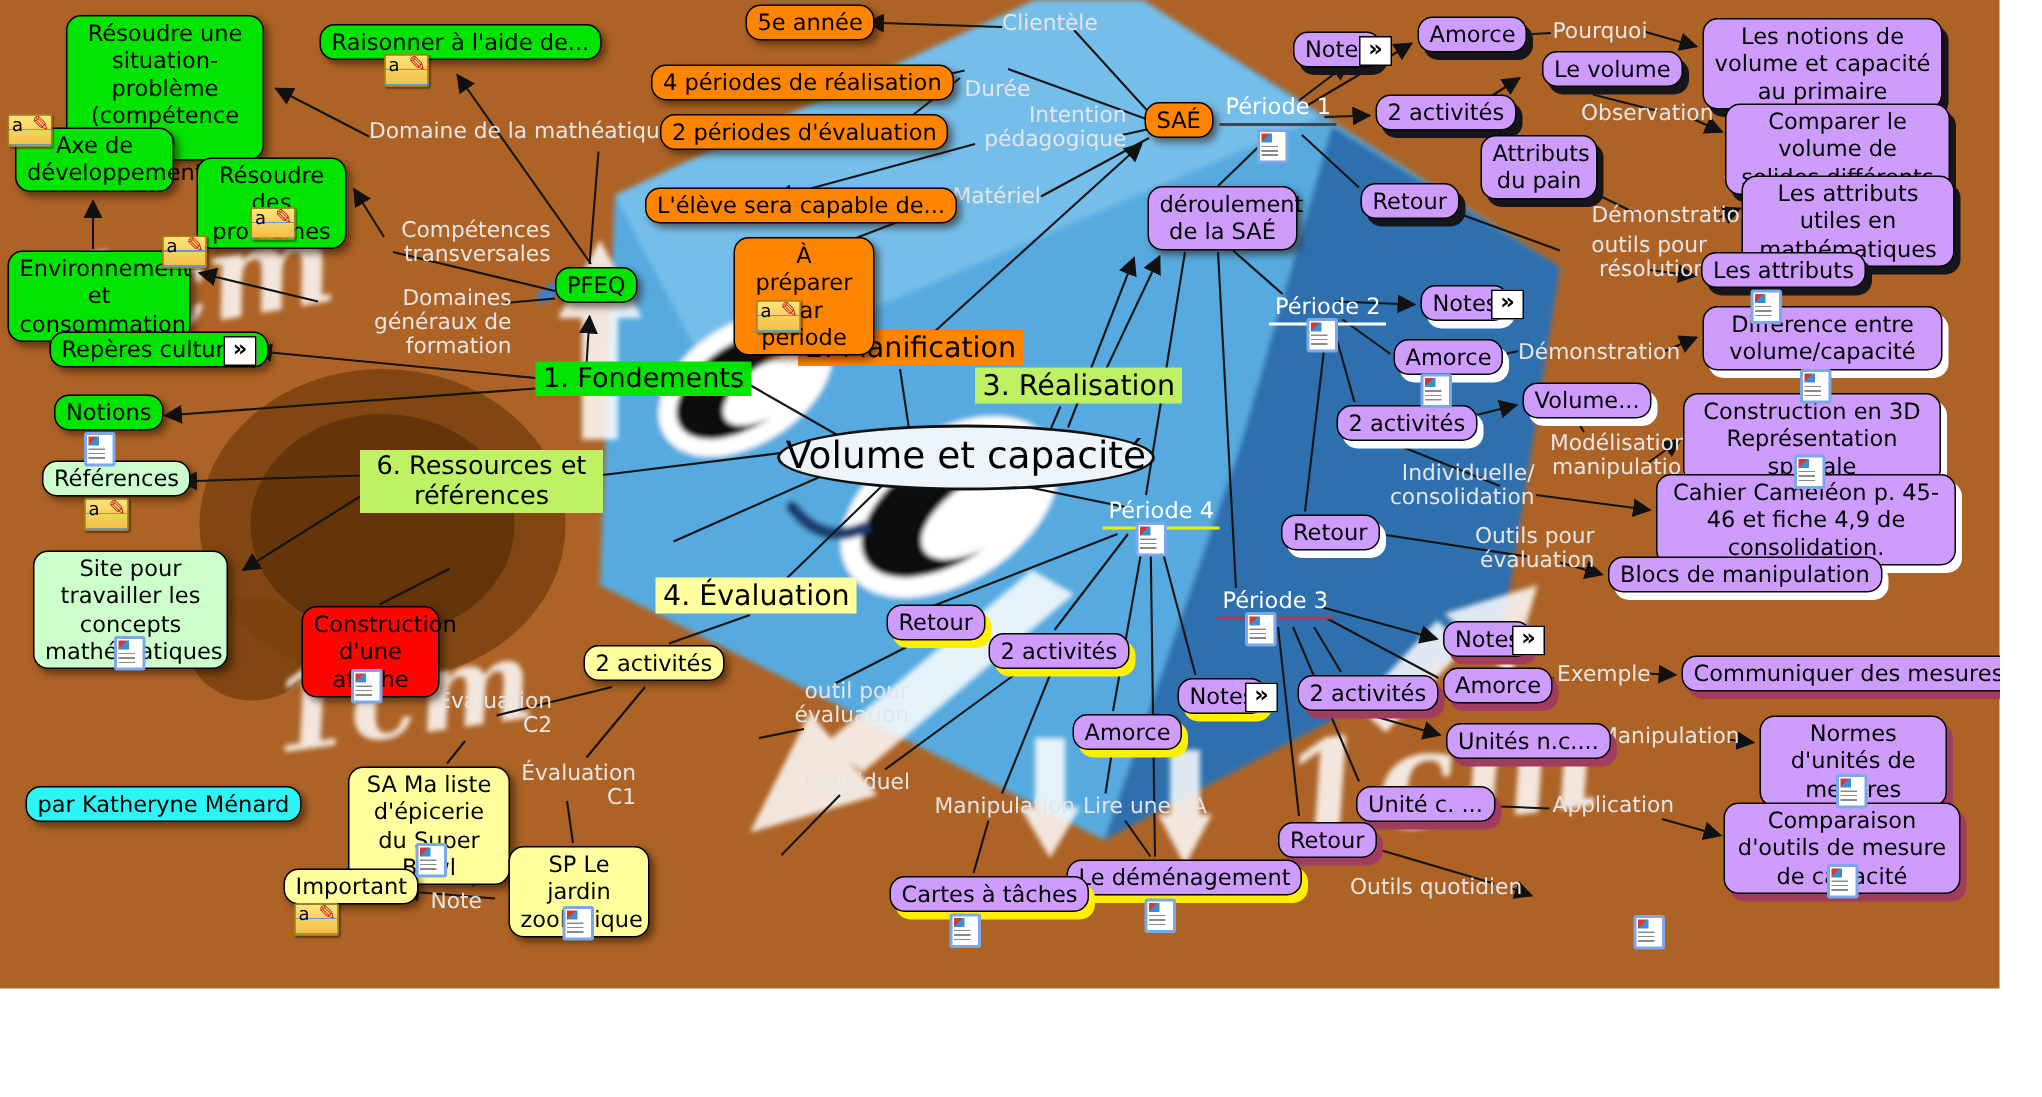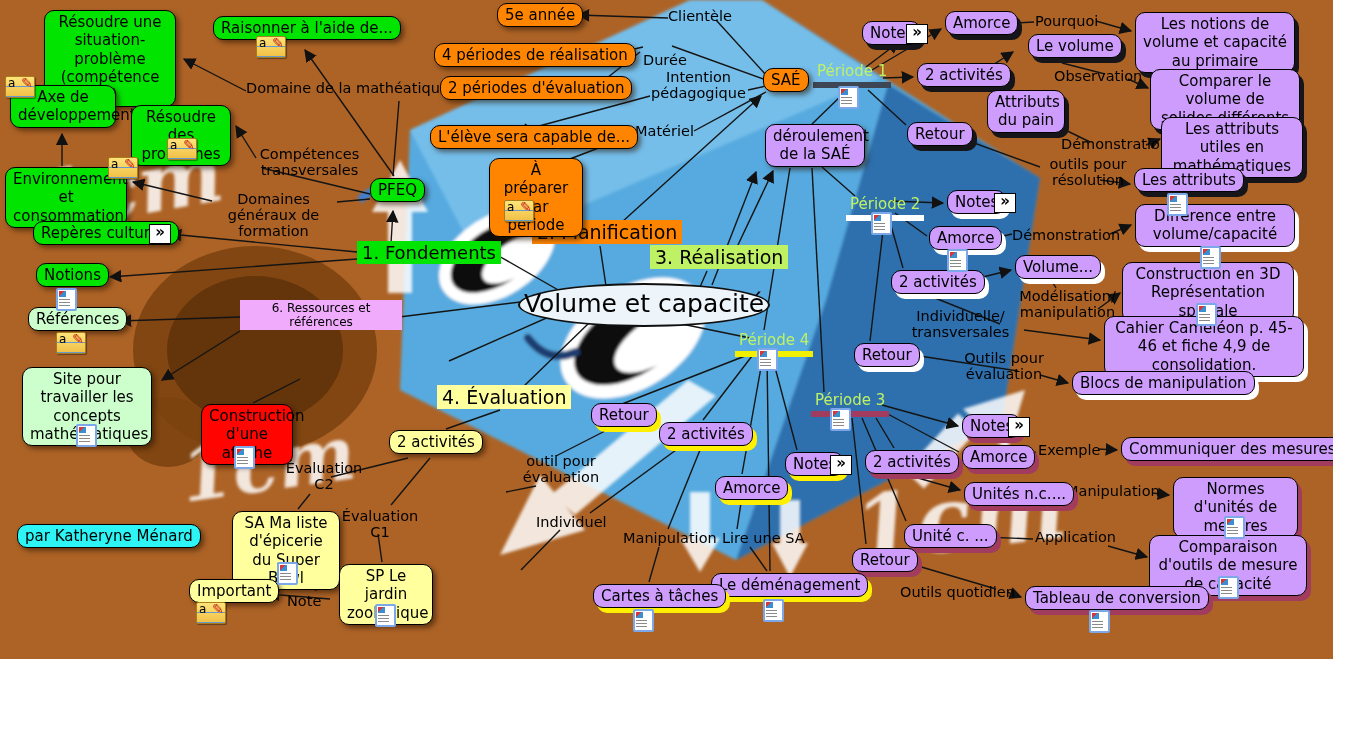--- a/index.html
+++ b/index.html
@@ -1,39 +1,39 @@
 <!DOCTYPE html>
 <html><head>
 <meta charset="utf-8">
 <style>
   html,body{margin:0;padding:0;}
   body{width:1361px;height:731px;background:#ffffff;font-family:"DejaVu Sans",sans-serif;position:relative;}
   .map{position:absolute;left:0;top:0;width:1333px;height:659px;background:#ad6326;overflow:hidden;}
   .art,.wires{position:absolute;left:0;top:0;}
   .art{z-index:0;}
   .wires{z-index:1;pointer-events:none;}
-  .lbl{position:absolute;z-index:2;font-size:14.5px;line-height:1.12;color:#000000;text-align:center;white-space:nowrap;}
+  .lbl{position:absolute;z-index:2;font-size:14.5px;line-height:1.12;color:#e5e5e5;text-align:right;white-space:nowrap;}
   .lbl.w{white-space:normal;}
   .n{position:absolute;z-index:3;border:1.5px solid #000;border-radius:10px;padding:2px 7px;font-size:15px;line-height:1.22;text-align:center;color:#000;white-space:nowrap;box-sizing:border-box;}
   .n.w{white-space:normal;}
   .green{background:#00e400;}
   .lgreen{background:#ccffcc;}
   .orange{background:#ff8500;}
   .purple{background:#cd9cfc;}
   .yellow{background:#ffff9e;}
   .red{background:#ff0400;}
   .cyan{background:#2ef5f5;}
   .shs{box-shadow:3px 3px 5px rgba(40,20,0,.55);}
   .shb{box-shadow:4px 5px 0 #15151a;}
   .shw{box-shadow:4px 5px 0 #ffffff;}
   .shm{box-shadow:4px 5px 0 #a23c5e;}
   .shy{box-shadow:4px 5px 0 #ffef00;}
   .hl{position:absolute;z-index:3;font-size:18px;line-height:1.18;padding:1px 5px;color:#000;text-align:center;white-space:nowrap;}
   .hl.w{white-space:normal;}
-  .period{position:absolute;z-index:3;font-size:15px;padding:0 4px 2px;border-bottom:6px solid #7f1d1d;color:#bef264;white-space:nowrap;}
+  .period{position:absolute;z-index:3;font-size:15px;padding:0 4px 2px;border-bottom:2px solid #7f1d1d;color:#ffffff;white-space:nowrap;}
   .pc1{border-bottom-color:#3c4654;}
   .pc2{border-bottom-color:#ffffff;}
   .pc3{border-bottom-color:#a23c5e;}
   .pc4{border-bottom-color:#f3ef00;}
   .ellipse{position:absolute;z-index:3;left:518px;top:283px;width:248px;height:40px;background:#eef5fa;border:2px solid #101010;border-radius:50%;font-size:25px;line-height:38px;text-align:center;color:#000;}
   .icon-doc{position:absolute;z-index:4;width:17px;height:19px;background:#fff;border:2px solid #7ca7e8;border-radius:2px;}
   .icon-doc::before{content:"";position:absolute;left:1px;top:1px;width:7px;height:6px;background:linear-gradient(135deg,#d23a3a 0 45%,#3a8fd2 45%);}
   .icon-doc::after{content:"";position:absolute;left:1px;top:9px;width:11px;height:7px;background:repeating-linear-gradient(to bottom,#8a8a8a 0 1px,transparent 1px 3px);}
   .icon-note{position:absolute;z-index:4;width:28px;height:20px;border:1px solid #a87d1e;border-radius:2px;background:repeating-linear-gradient(to bottom,transparent 0 9px,#6699cc 9px 10px),linear-gradient(#ffe47a,#f0bf45);box-shadow:1px 1px 1px rgba(0,0,0,.4);}
   .icon-note::before{content:"a";position:absolute;left:2px;top:0;font-size:12px;line-height:1.1;color:#000;}
@@ -203,39 +203,39 @@
   <span class="lbl" style="left:635px;top:123px;">Matériel</span>
   <span class="lbl" style="left:246px;top:80px;">Domaine de la mathéatique</span>
   <span class="lbl w" style="left:252px;top:146px;width:115px;">Compétences transversales</span>
   <span class="lbl w" style="left:206px;top:191px;width:135px;">Domaines généraux de formation</span>
   <span class="lbl" style="left:1035px;top:13px;">Pourquoi</span>
   <span class="lbl" style="left:1054px;top:68px;">Observation</span>
   <span class="lbl" style="left:1061px;top:136px;">Démonstration</span>
   <span class="lbl w" style="left:1038px;top:156px;width:100px;">outils pour résolution</span>
   <span class="lbl" style="left:1012px;top:227px;">Démonstration</span>
   <span class="lbl w" style="left:1005px;top:288px;width:125px;">Modélisation/ manipulation</span>
-  <span class="lbl w" style="left:898px;top:308px;width:125px;">Individuelle/ transversales</span>
+  <span class="lbl w" style="left:898px;top:308px;width:125px;">Individuelle/ consolidation</span>
   <span class="lbl w" style="left:945px;top:350px;width:118px;">Outils pour évaluation</span>
   <span class="lbl" style="left:1038px;top:442px;">Exemple</span>
   <span class="lbl" style="left:1066px;top:483px;">Manipulation</span>
   <span class="lbl" style="left:1035px;top:529px;">Application</span>
   <span class="lbl" style="left:900px;top:584px;">Outils quotidien</span>
   <span class="lbl w" style="left:516px;top:453px;width:90px;">outil pour évaluation</span>
   <span class="lbl" style="left:536px;top:514px;">Individuel</span>
   <span class="lbl" style="left:623px;top:530px;">Manipulation</span>
   <span class="lbl" style="left:722px;top:530px;">Lire une SA</span>
   <span class="lbl w" style="left:280px;top:460px;width:88px;">Évaluation C2</span>
   <span class="lbl w" style="left:336px;top:508px;width:88px;">Évaluation C1</span>
   <span class="lbl" style="left:287px;top:593px;">Note</span>
 
   <div class="hl" style="left:357px;top:241px;background:#00e400;">1. Fondements</div>
   <div class="hl" style="left:532px;top:220px;background:#ff8500;font-size:19px;">2. Planification</div>
   <div class="hl" style="left:650px;top:245px;background:#bef264;font-size:19px;">3. Réalisation</div>
   <div class="hl" style="left:437px;top:385px;background:#ffff9e;font-size:19px;">4. Évaluation</div>
-  <div class="hl w" style="left:240px;top:300px;width:152px;background:#f0abfc;font-size:12px;">6. Ressources et références</div>
+  <div class="hl w" style="left:240px;top:300px;width:152px;background:#bef264;font-size:17px;">6. Ressources et références</div>
 
   <div class="period pc1" style="left:813px;top:62px;width:70px;">Période 1</div>
   <div class="period pc2" style="left:846px;top:195px;width:70px;">Période 2</div>
   <div class="period pc3" style="left:811px;top:391px;width:70px;">Période 3</div>
   <div class="period pc4" style="left:735px;top:331px;width:70px;">Période 4</div>
 
   <div class="ellipse">Volume et capacité</div>
 
   <div class="n w green shs" style="left:44px;top:10px;width:132px;">Résoudre une situation-problème (compétence 1)</div>
   <div class="n green shs" style="left:213px;top:16px;">Raisonner à l'aide de...</div>
@@ -281,21 +281,20 @@
 
   <div class="n purple shm" style="left:962px;top:414px;">Notes</div>
   <div class="n purple shm" style="left:962px;top:445px;">Amorce</div>
   <div class="n purple shm" style="left:865px;top:450px;">2 activités</div>
   <div class="n purple shm" style="left:964px;top:482px;">Unités n.c....</div>
   <div class="n purple shm" style="left:904px;top:524px;">Unité c. ...</div>
   <div class="n purple shm" style="left:852px;top:548px;">Retour</div>
   <div class="n purple shm" style="left:1121px;top:437px;">Communiquer des mesures</div>
   <div class="n w purple shm" style="left:1173px;top:477px;width:125px;">Normes d'unités de mesures</div>
   <div class="n w purple shm" style="left:1149px;top:535px;width:158px;">Comparaison d'outils de mesure de capacité</div>
-  <div class="n purple shm" style="left:1025px;top:586px;">Tableau de conversion</div>
 
   <div class="n purple shy" style="left:659px;top:422px;">2 activités</div>
   <div class="n purple shy" style="left:785px;top:452px;">Notes</div>
   <div class="n purple shy" style="left:715px;top:476px;">Amorce</div>
   <div class="n purple shy" style="left:591px;top:403px;">Retour</div>
   <div class="n purple shy" style="left:711px;top:573px;">Le déménagement</div>
   <div class="n purple shy" style="left:593px;top:584px;">Cartes à tâches</div>
 
   <div class="n yellow shs" style="left:389px;top:430px;">2 activités</div>
   <div class="n w yellow shs" style="left:232px;top:511px;width:108px;">SA Ma liste d'épicerie du Super Bowl</div>

